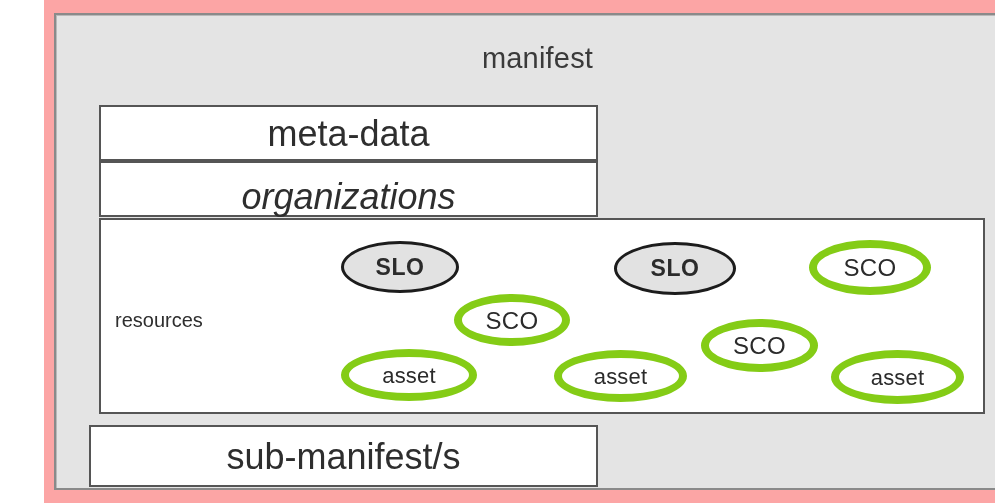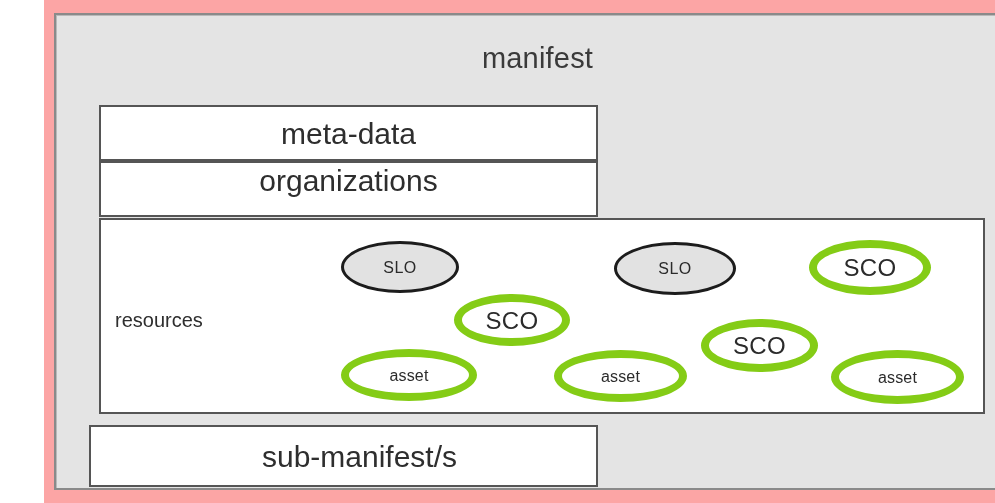--- a/index.html
+++ b/index.html
@@ -56,40 +56,40 @@
     background: #ffffff;
     border: 2px solid #555555;
     box-sizing: border-box;
   }
 
   .white-box .box-label {
     position: absolute;
     left: 0;
     width: 100%;
     text-align: center;
-    font-size: 30px;
+    font-size: 36px;
     color: #2e2e2e;
     line-height: 32px;
   }
 
   #meta-data-box {
     left: 43px;
     top: 90px;
     width: 499px;
     height: 56px;
   }
   #meta-data-box .box-label { top: 11px; }
 
   #organizations-box {
     left: 43px;
     top: 146px;
     width: 499px;
     height: 56px;
   }
-  #organizations-box .box-label { top: 2px; }
+  #organizations-box .box-label { top: 18px; font-style: italic; }
 
   #resources-box {
     left: 43px;
     top: 203px;
     width: 886px;
     height: 196px;
   }
   #resources-box .resources-label {
     position: absolute;
     left: 14px;
@@ -99,21 +99,21 @@
     line-height: 32px;
     text-align: left;
   }
 
   #sub-manifest-box {
     left: 33px;
     top: 410px;
     width: 509px;
     height: 62px;
   }
-  #sub-manifest-box .box-label { top: 14px; padding-left: 16px; }
+  #sub-manifest-box .box-label { top: 14px; }
 
   
   .node {
     position: absolute;
     display: flex;
     align-items: center;
     justify-content: center;
     border-radius: 50%;
     box-sizing: border-box;
     background: #ffffff;
@@ -123,30 +123,30 @@
     font-size: 23px;
     color: #2b2b2b;
     line-height: 25px;
     white-space: nowrap;
   }
   .node.slo {
     background: #e2e2e2;
     border: 3px solid #1c1c1c;
   }
   .node.slo span {
-    font-weight: normal;
-    font-size: 16px;
+    font-weight: bold;
+    font-size: 23px;
     letter-spacing: 0.5px;
   }
   .node.sco span {
     font-size: 24px;
     letter-spacing: 0.3px;
   }
   .node.asset span {
-    font-size: 16px;
+    font-size: 22px;
     letter-spacing: 0.2px;
   }
 </style>
 </head>
 <body>
 
 <div id="canvas">
 
   <div class="manifest-box">
 

